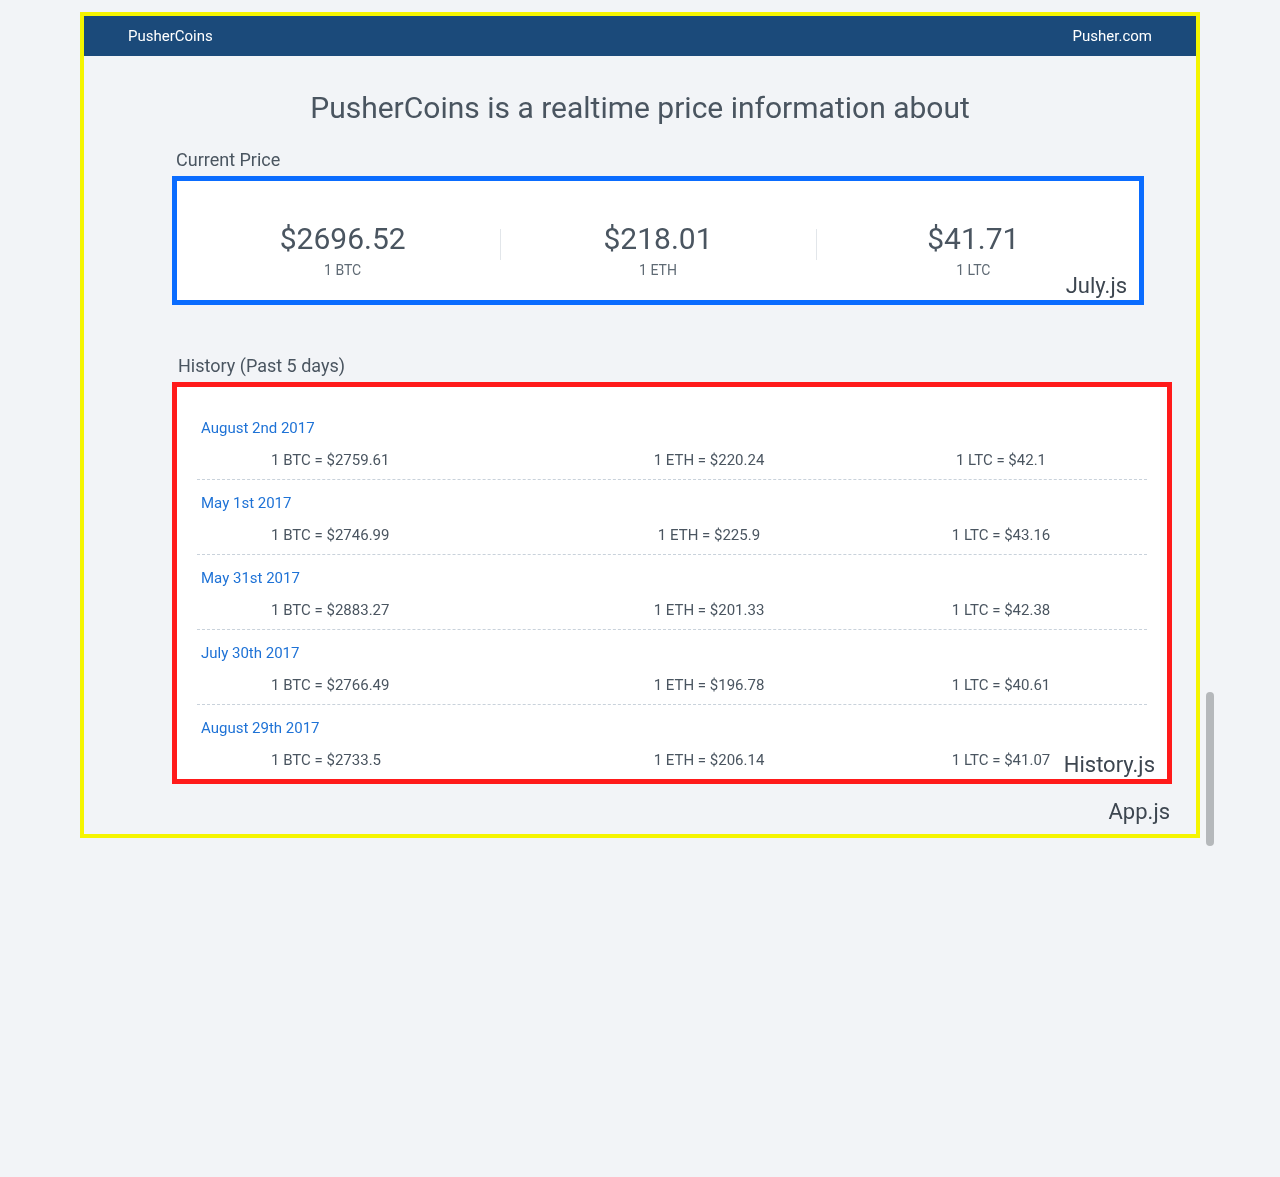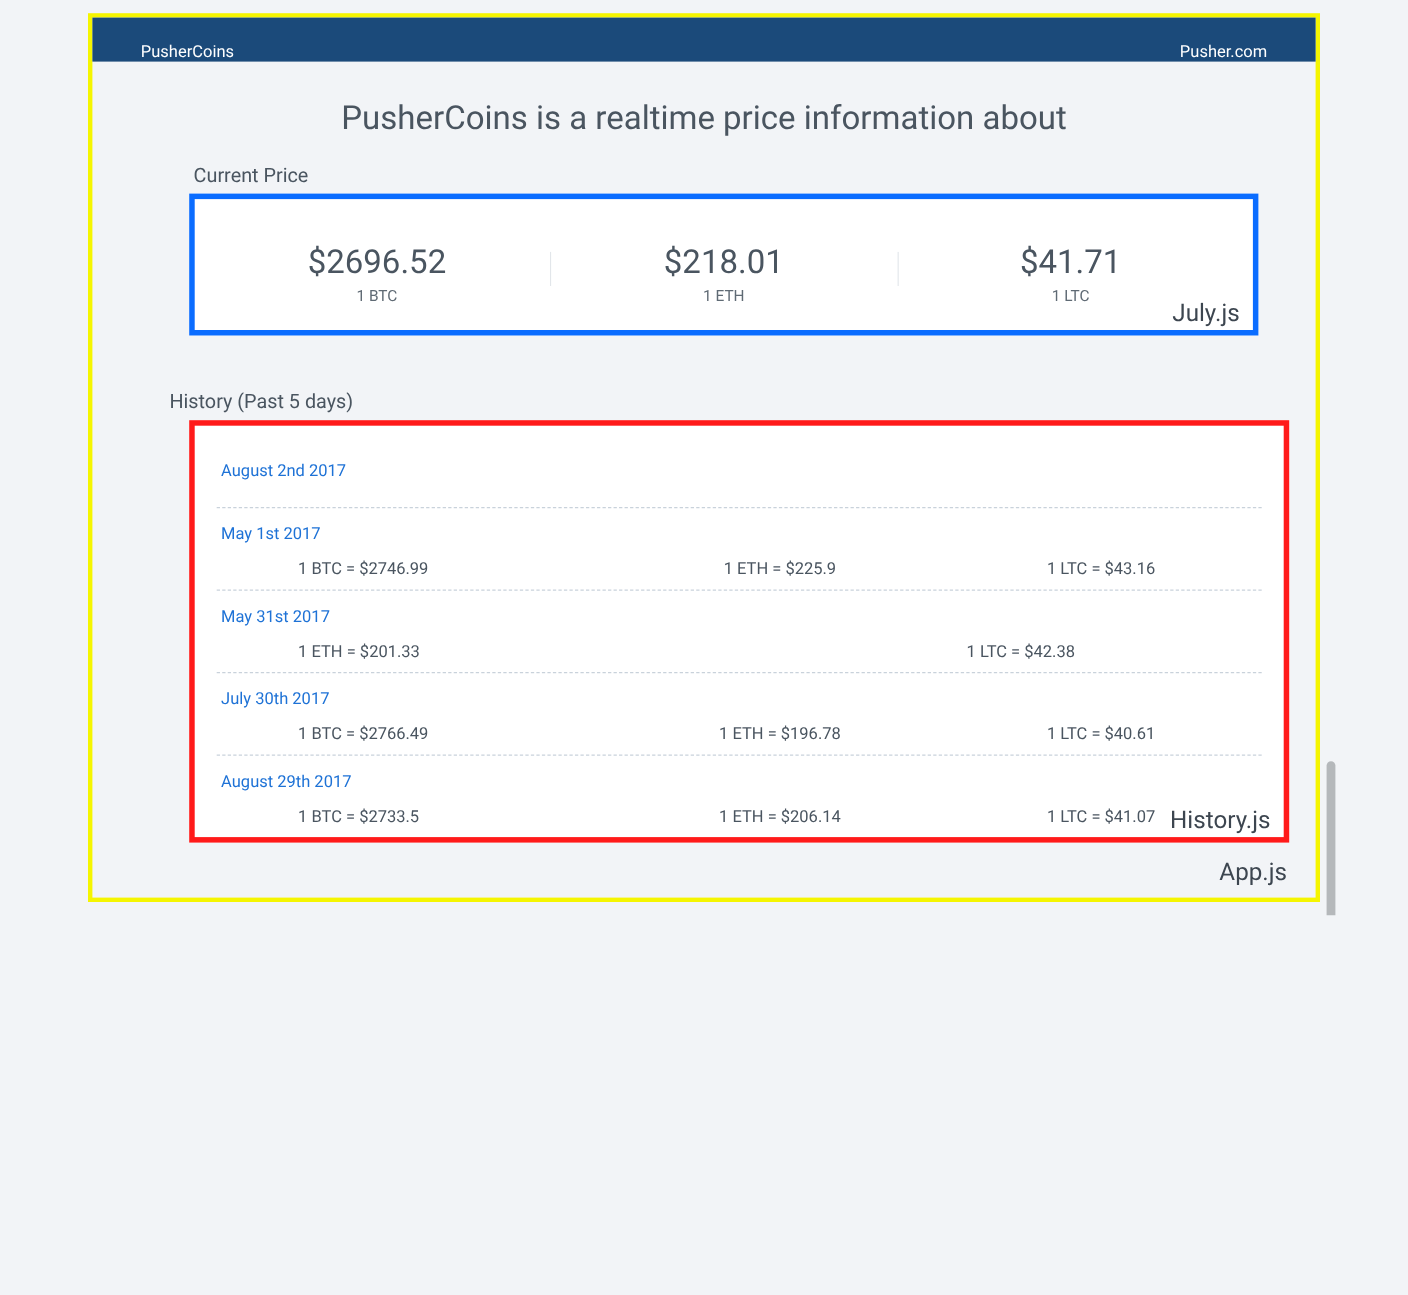--- a/index.html
+++ b/index.html
@@ -17,21 +17,21 @@
       margin: 0 auto;
       border: 4px solid #f5f500;
       background: #f2f4f7;
       position: relative;
       padding-bottom: 50px;
     }
     .topnav {
       background: #1b4a7a;
       height: 40px;
       display: flex;
-      align-items: flex-end;
+      align-items: center;
       justify-content: space-between;
       padding: 0 44px 0 44px;
       color: #fff;
       font-size: 15px;
     }
     .topnav a {
       color: #fff;
       cursor: pointer;
       text-decoration: none;
     }
@@ -175,40 +175,46 @@
           <div class="price-unit">1 ETH</div>
         </div>
         <div class="price-col">
           <div class="price-val">$41.71</div>
           <div class="price-unit">1 LTC</div>
         </div>
       </div>
       <div class="box-caption">July.js</div>
     </div>
 
-    <div class="section-label" style="margin-left:70px;">History (Past 5 days)</div>
+    <div class="section-label" style="margin-left:94px;">History (Past 5 days)</div>
 
     <div class="history-box">
 
       <div class="history-row">
         <div class="history-date">August 2nd 2017</div>
+        <div class="history-vals">
+          <div>1 BTC = $2759.61</div>
+          <div>1 ETH = $220.24</div>
+          <div>1 LTC = $42.1</div>
+        </div>
       </div>
 
       <div class="history-row">
         <div class="history-date">May 1st 2017</div>
         <div class="history-vals">
           <div>1 BTC = $2746.99</div>
           <div>1 ETH = $225.9</div>
           <div>1 LTC = $43.16</div>
         </div>
       </div>
 
       <div class="history-row">
         <div class="history-date">May 31st 2017</div>
         <div class="history-vals">
+          <div>1 BTC = $2883.27</div>
           <div>1 ETH = $201.33</div>
           <div>1 LTC = $42.38</div>
         </div>
       </div>
 
       <div class="history-row">
         <div class="history-date">July 30th 2017</div>
         <div class="history-vals">
           <div>1 BTC = $2766.49</div>
           <div>1 ETH = $196.78</div>

